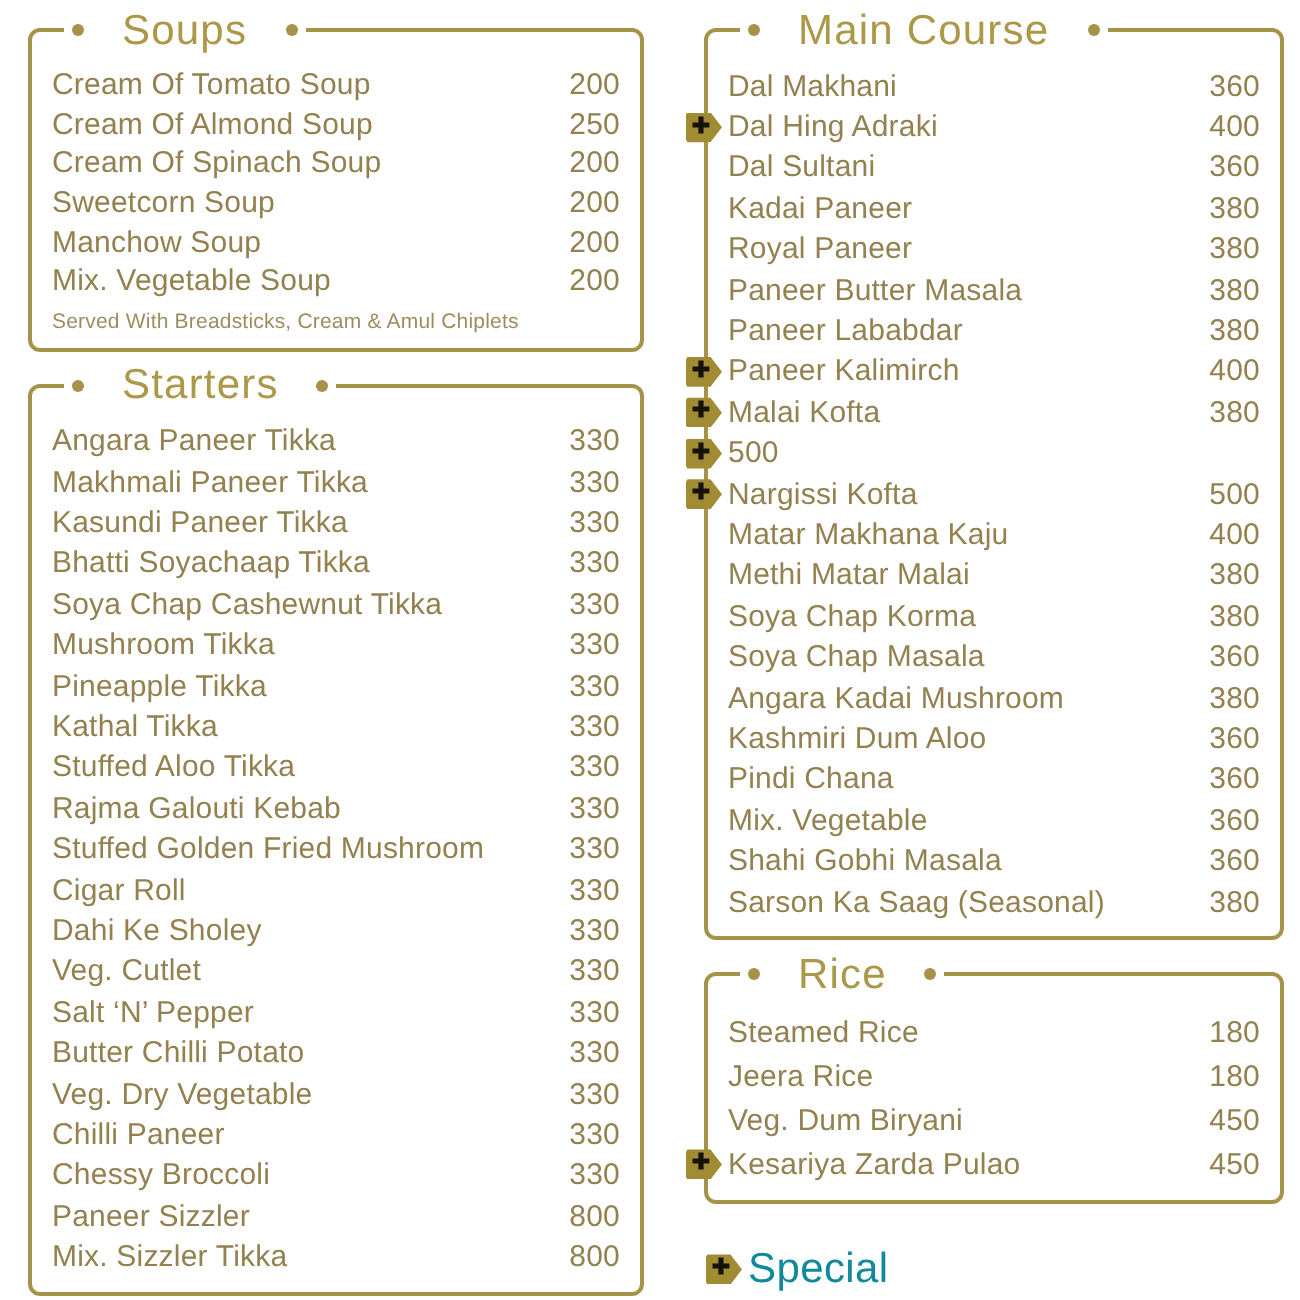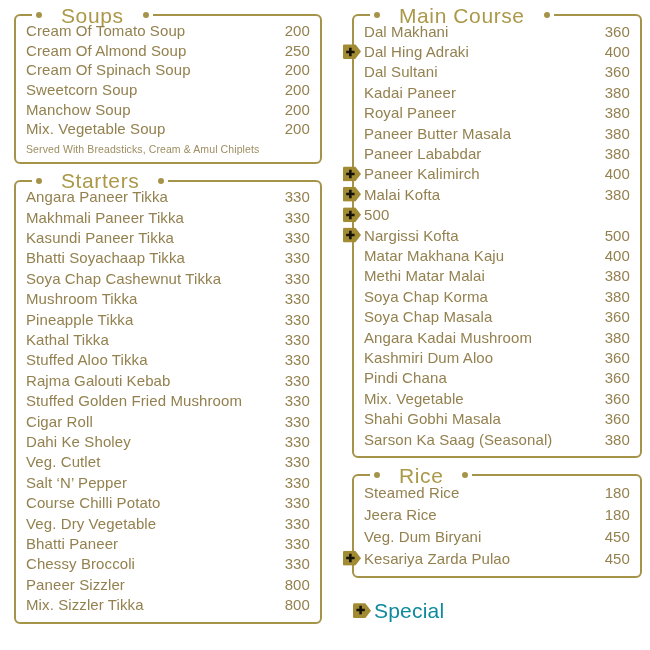--- a/index.html
+++ b/index.html
@@ -24,21 +24,21 @@
   .hdr{
     position:absolute;top:-15px;left:16px;height:28px;
     display:inline-flex;align-items:center;gap:19px;background:var(--bg);
     padding:0 4px;
   }
   .hdr-text{
     font-size:21px;color:var(--header);letter-spacing:0.6px;line-height:1;
     white-space:nowrap;
   }
   .dot{width:6px;height:6px;border-radius:50%;background:var(--gold);flex:0 0 auto;}
-  .rows{display:block;}
+  .rows{display:block;margin-top:12px;}
   .row{
     position:relative;display:flex;justify-content:space-between;align-items:center;
     height:20.4px;font-size:15px;color:var(--item);letter-spacing:0.1px;
   }
   .sec-soups .row{height:19.6px;}
   .sec-rice .row{height:22px;}
   .iname{white-space:nowrap;}
   .price{white-space:nowrap;text-align:right;}
   .note{
     font-size:10.5px;color:var(--note);margin-top:4px;letter-spacing:0.1px;
@@ -165,29 +165,29 @@
             </div>
             <div class="row">
               <span class="iname">Veg. Cutlet</span>
               <span class="price">330</span>
             </div>
             <div class="row">
               <span class="iname">Salt ‘N’ Pepper</span>
               <span class="price">330</span>
             </div>
             <div class="row">
-              <span class="iname">Course Chilli Potato</span>
+              <span class="iname">Butter Chilli Potato</span>
               <span class="price">330</span>
             </div>
             <div class="row">
               <span class="iname">Veg. Dry Vegetable</span>
               <span class="price">330</span>
             </div>
             <div class="row">
-              <span class="iname">Bhatti Paneer</span>
+              <span class="iname">Chilli Paneer</span>
               <span class="price">330</span>
             </div>
             <div class="row">
               <span class="iname">Chessy Broccoli</span>
               <span class="price">330</span>
             </div>
             <div class="row">
               <span class="iname">Paneer Sizzler</span>
               <span class="price">800</span>
             </div>

